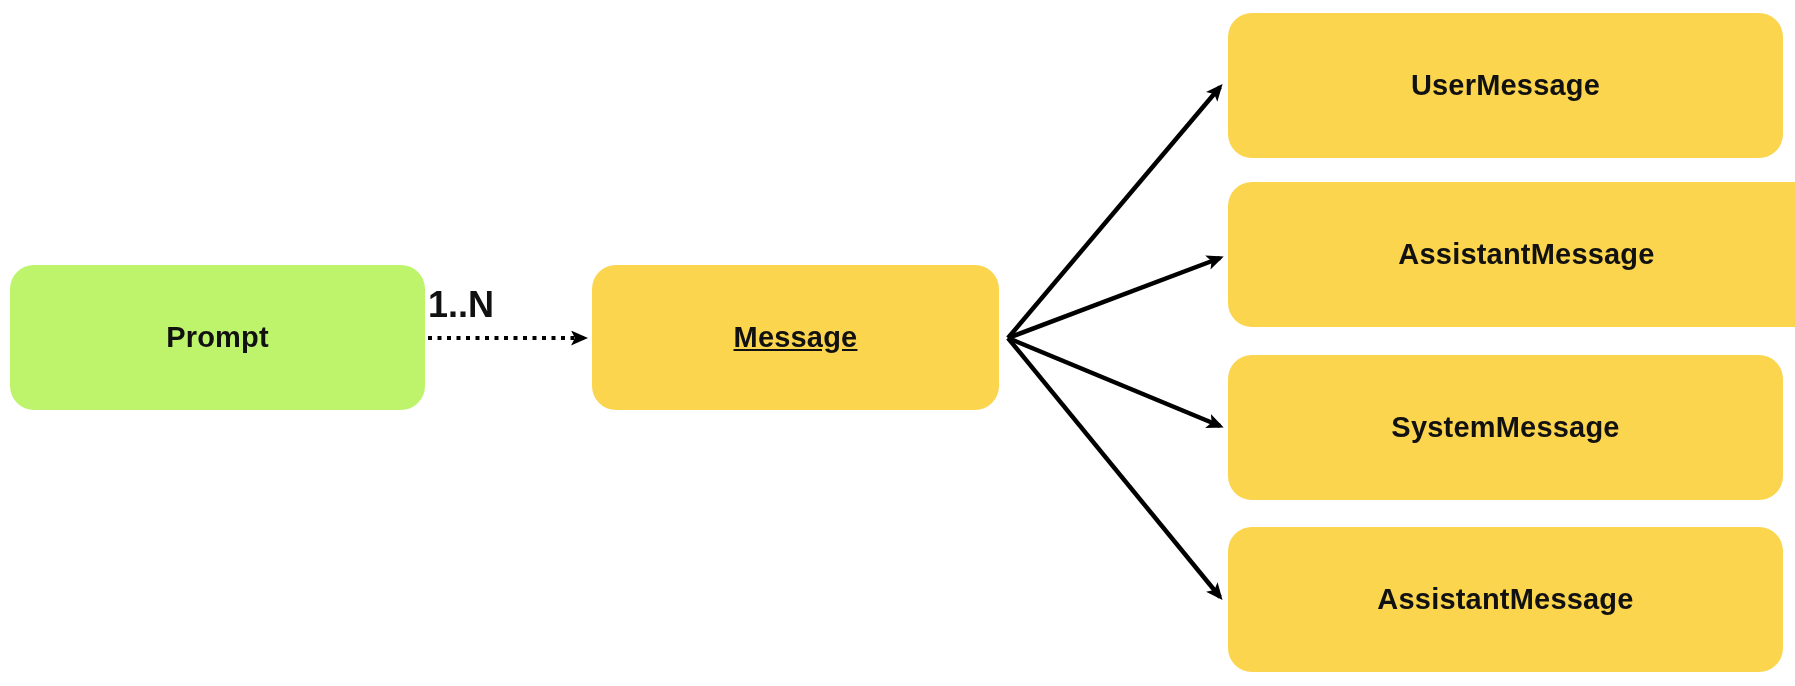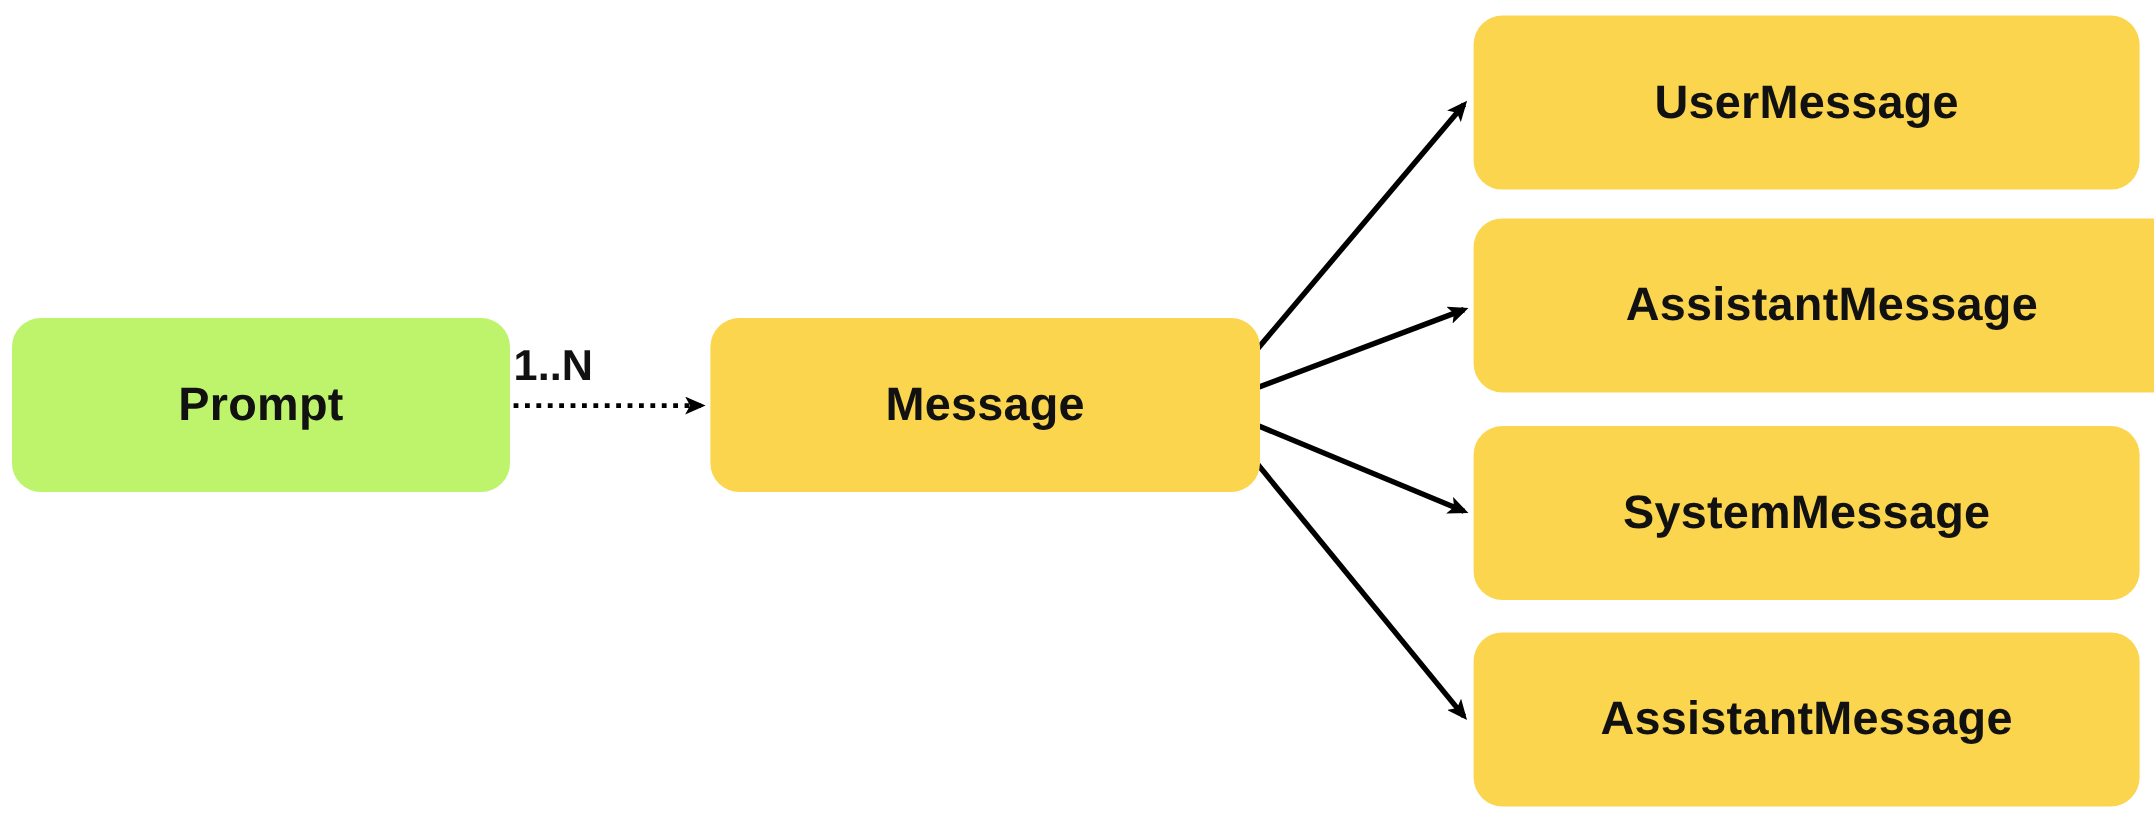--- a/index.html
+++ b/index.html
@@ -23,27 +23,27 @@
     height: 686px;
     pointer-events: none;
   }
   .node {
     position: absolute;
     border-radius: 24px;
     display: flex;
     align-items: center;
     justify-content: center;
     font-weight: bold;
-    font-size: 39px;
+    font-size: 29px;
     letter-spacing: 0.2px;
     color: #111111;
     box-sizing: border-box;
   }
   #node-prompt          { left: 10px;   top: 265px; width: 415px; height: 145px; }
-  #node-message         { left: 592px;  top: 265px; width: 458px; height: 145px; }
+  #node-message         { left: 592px;  top: 265px; width: 407px; height: 145px; text-decoration: underline; }
   #node-user-message    { left: 1228px; top: 13px;  width: 555px; height: 145px; }
   #node-assistant-message { left: 1228px; top: 182px; width: 597px; height: 145px; }
   #node-system-message  { left: 1228px; top: 355px; width: 555px; height: 145px; }
   #node-function-message{ left: 1228px; top: 527px; width: 555px; height: 145px; }
   .edge-label {
     position: absolute;
     left: 428px;
     top: 284px;
     width: 160px;
     text-align: left;

